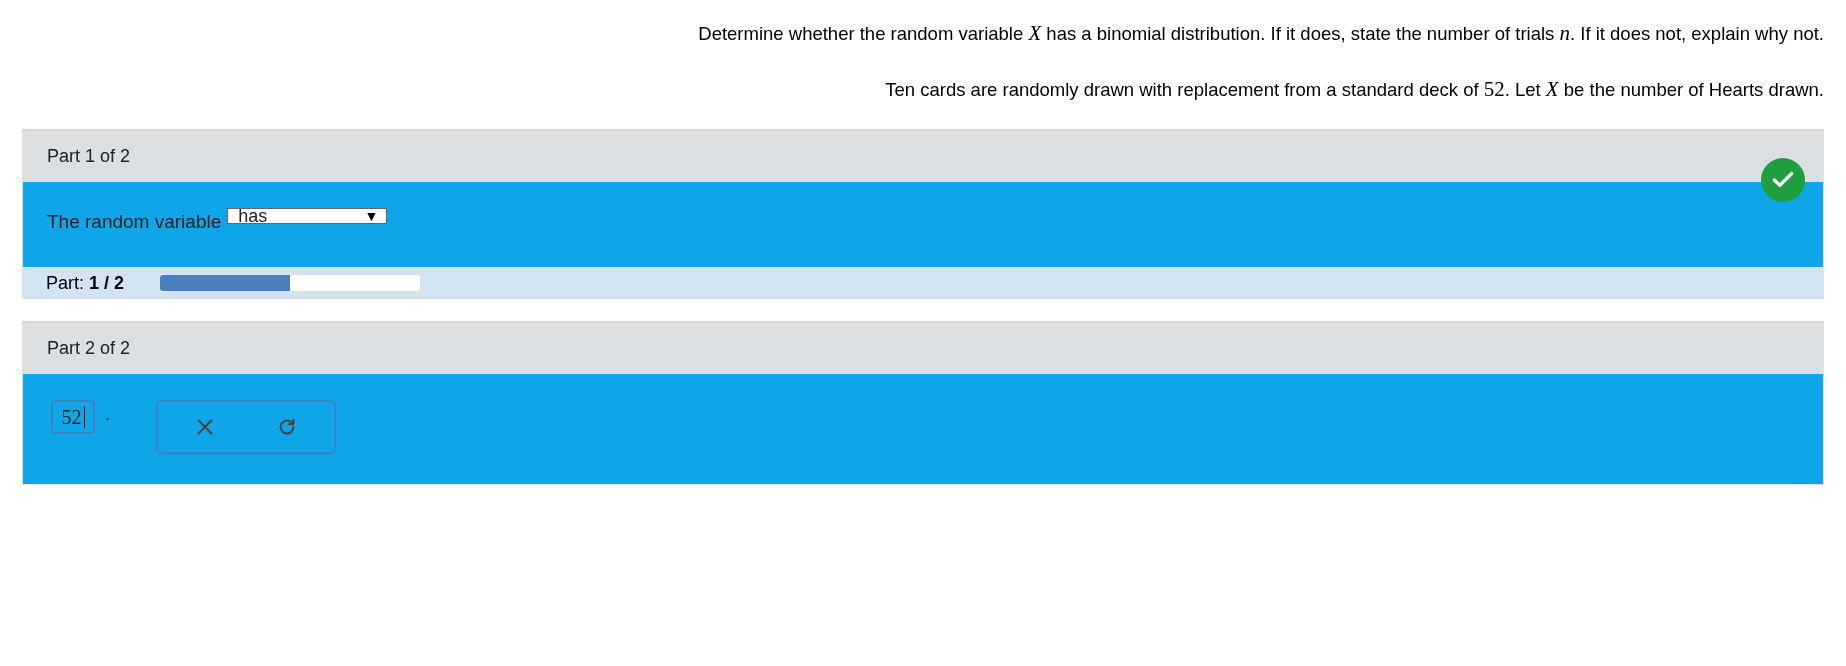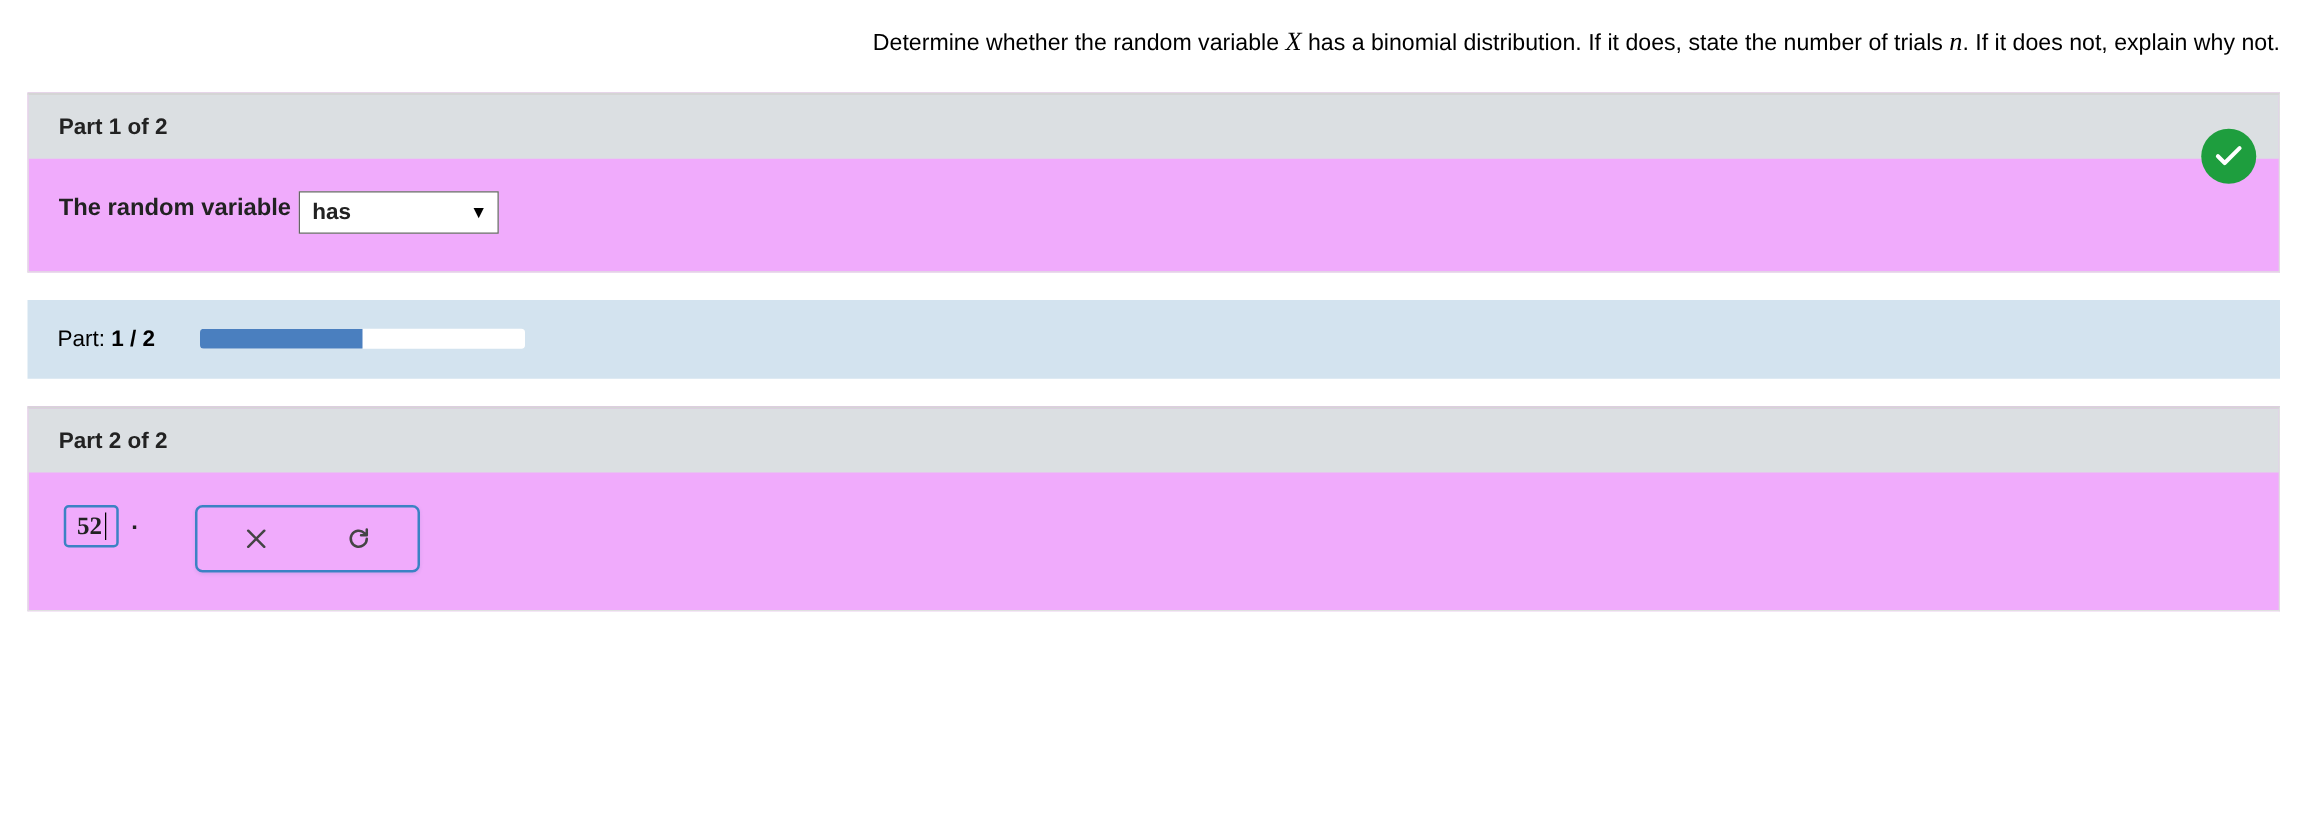--- a/index.html
+++ b/index.html
@@ -10,46 +10,44 @@
     font-size: 18.5px;
     color: #000;
     background: #fff;
     line-height: 1.5;
   }
   .question-block p { margin: 0 0 24px 0; text-align: right; }
   .math-it { font-family: "Times New Roman", Times, serif; font-style: italic; font-size: 21px; }
   .math-rm { font-family: "Times New Roman", Times, serif; font-size: 21px; }
 
   .panel {
-    background: #f0abfc;
+    background: #0ea5e9;
     border: 1px solid #e0e0e0;
     border-top: 2px solid #d5d5d5;
-    margin-bottom: 22px;
-    font-weight: bold;
   }
   .panel-header {
     background: #dbdfe2;
     padding: 12px 24px;
     font-size: 18px;
     color: #222;
   }
   .panel-body {
     padding: 26px 24px 30px 24px;
     font-size: 19px;
     color: #222;
     position: relative;
   }
   .inline-row { display: flex; align-items: flex-start; flex-wrap: wrap; gap: 6px; }
 
   .select-wrap {
     display: inline-flex;
     align-items: center;
     border: 1px solid #666;
     background: #fff;
-    height: 34px;
+    height: 16px;
     padding: 0 8px 0 10px;
     min-width: 160px;
     font-size: 18px;
     cursor: pointer;
     user-select: none;
   }
   .select-wrap .sel-text { flex: 1; }
   .select-wrap .caret { font-size: 14px; color: #000; margin-left: 12px; }
 
   .num-input {
@@ -81,21 +79,21 @@
     border-radius: 50%;
     background: #1e9e3e;
     display: flex; align-items: center; justify-content: center;
   }
   .check-badge svg { width: 26px; height: 26px; }
 
   .progress-bar-row {
     display: flex;
     align-items: center;
     background: #d3e3ef;
-    padding: 18px 24px;
+    padding: 2px 24px;
     margin-bottom: 22px;
     font-size: 18px;
   }
   .progress-label { margin-right: 36px; }
   .progress-label b { font-weight: bold; }
   .progress-track {
     width: 260px; height: 16px;
     background: #fff;
     border-radius: 3px;
     overflow: hidden;
@@ -126,20 +124,23 @@
     justify-content: center;
   }
   .tool-btn svg { width: 22px; height: 22px; stroke: #444; }
 </style>
 </head>
 <body>
 
 <div class="question-block">
   <p>
     <span>Determine whether the random variable </span><span class="math-it">X</span><span> has a binomial distribution. If it does, state the number of trials </span><span class="math-it">n</span><span>. If it does not, explain why not.</span>
+  </p>
+  <p>
+    <span>Ten cards are randomly drawn with replacement from a standard deck of </span><span class="math-rm">52</span><span>. Let </span><span class="math-it">X</span><span> be the number of Hearts drawn.</span>
   </p>
 </div>
 
 <div class="panel">
   <div class="panel-header">Part 1 of 2</div>
   <div class="panel-body">
     <div class="check-badge">
       <svg viewBox="0 0 24 24">
           <path d="M4 12 L9 17 L20 6" stroke="#fff" stroke-width="3" fill="none" stroke-linecap="round" stroke-linejoin="round"></path>
         </svg>

